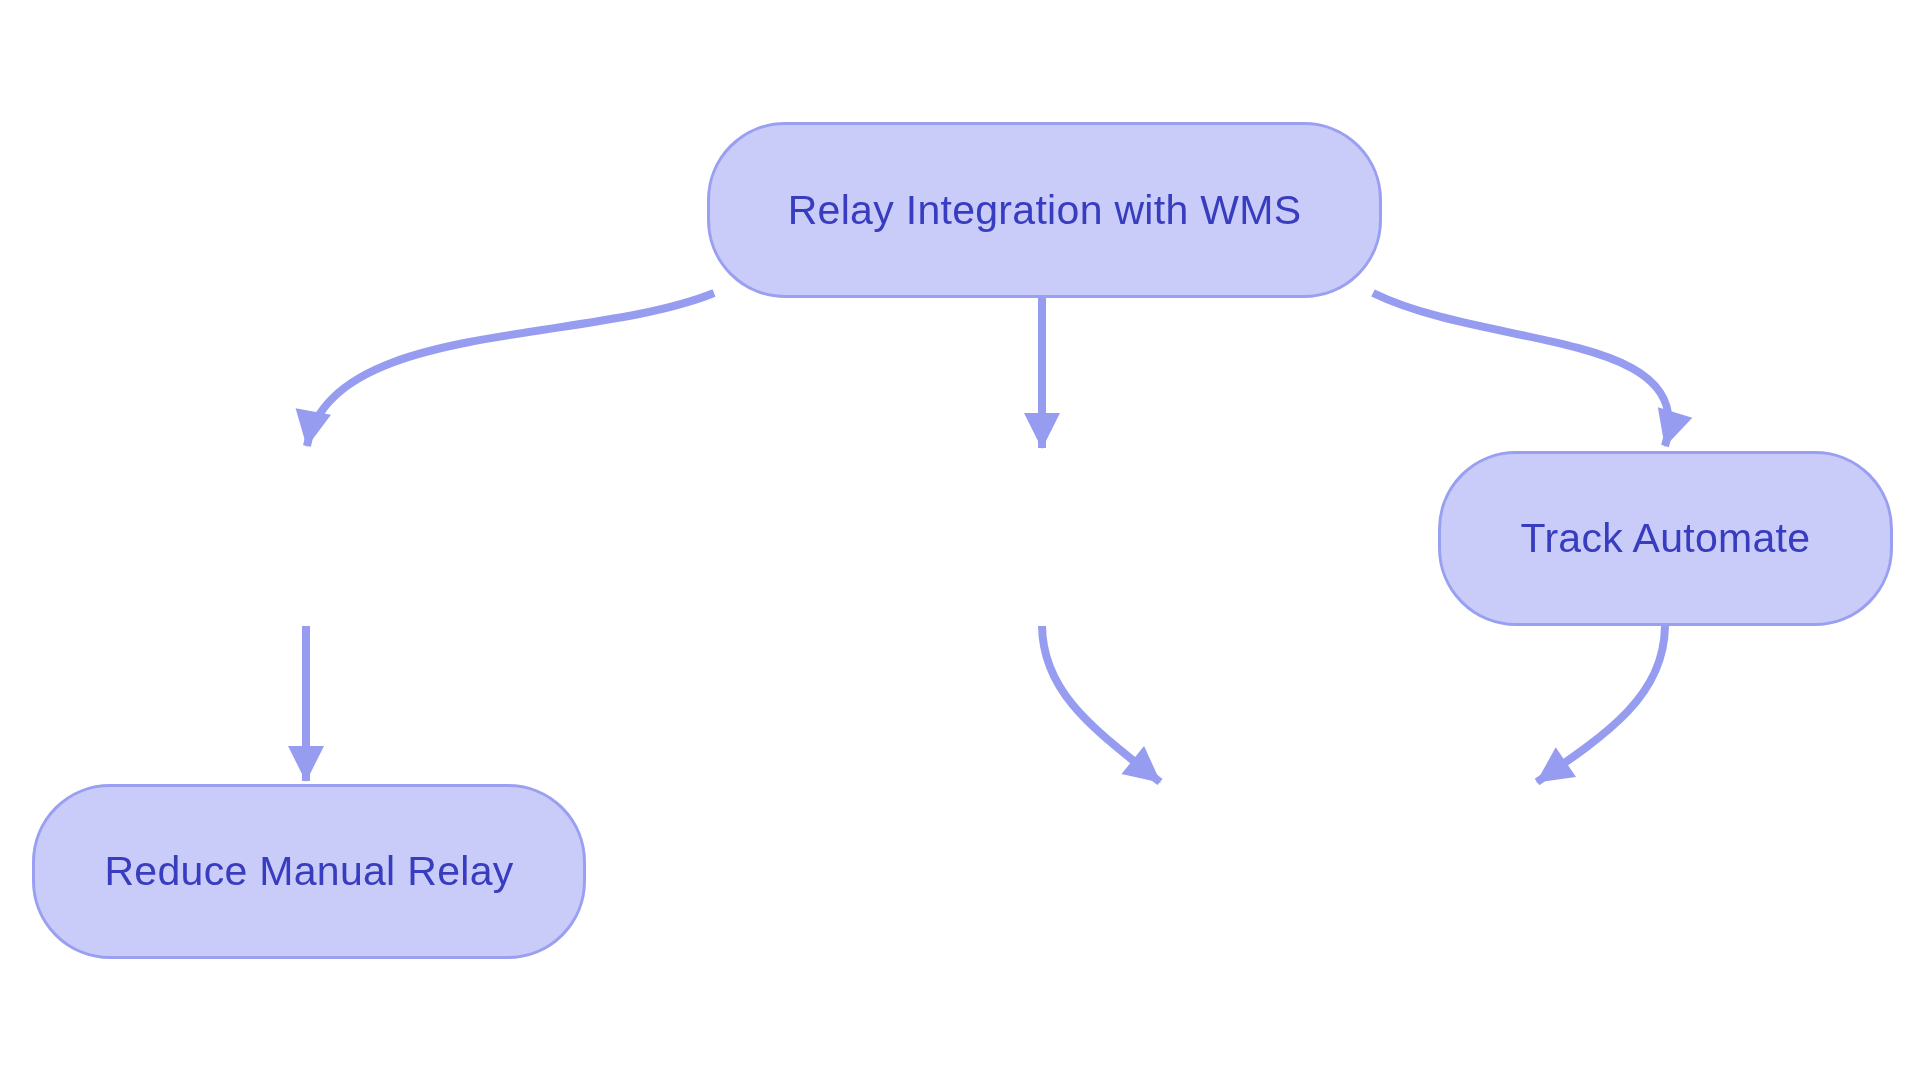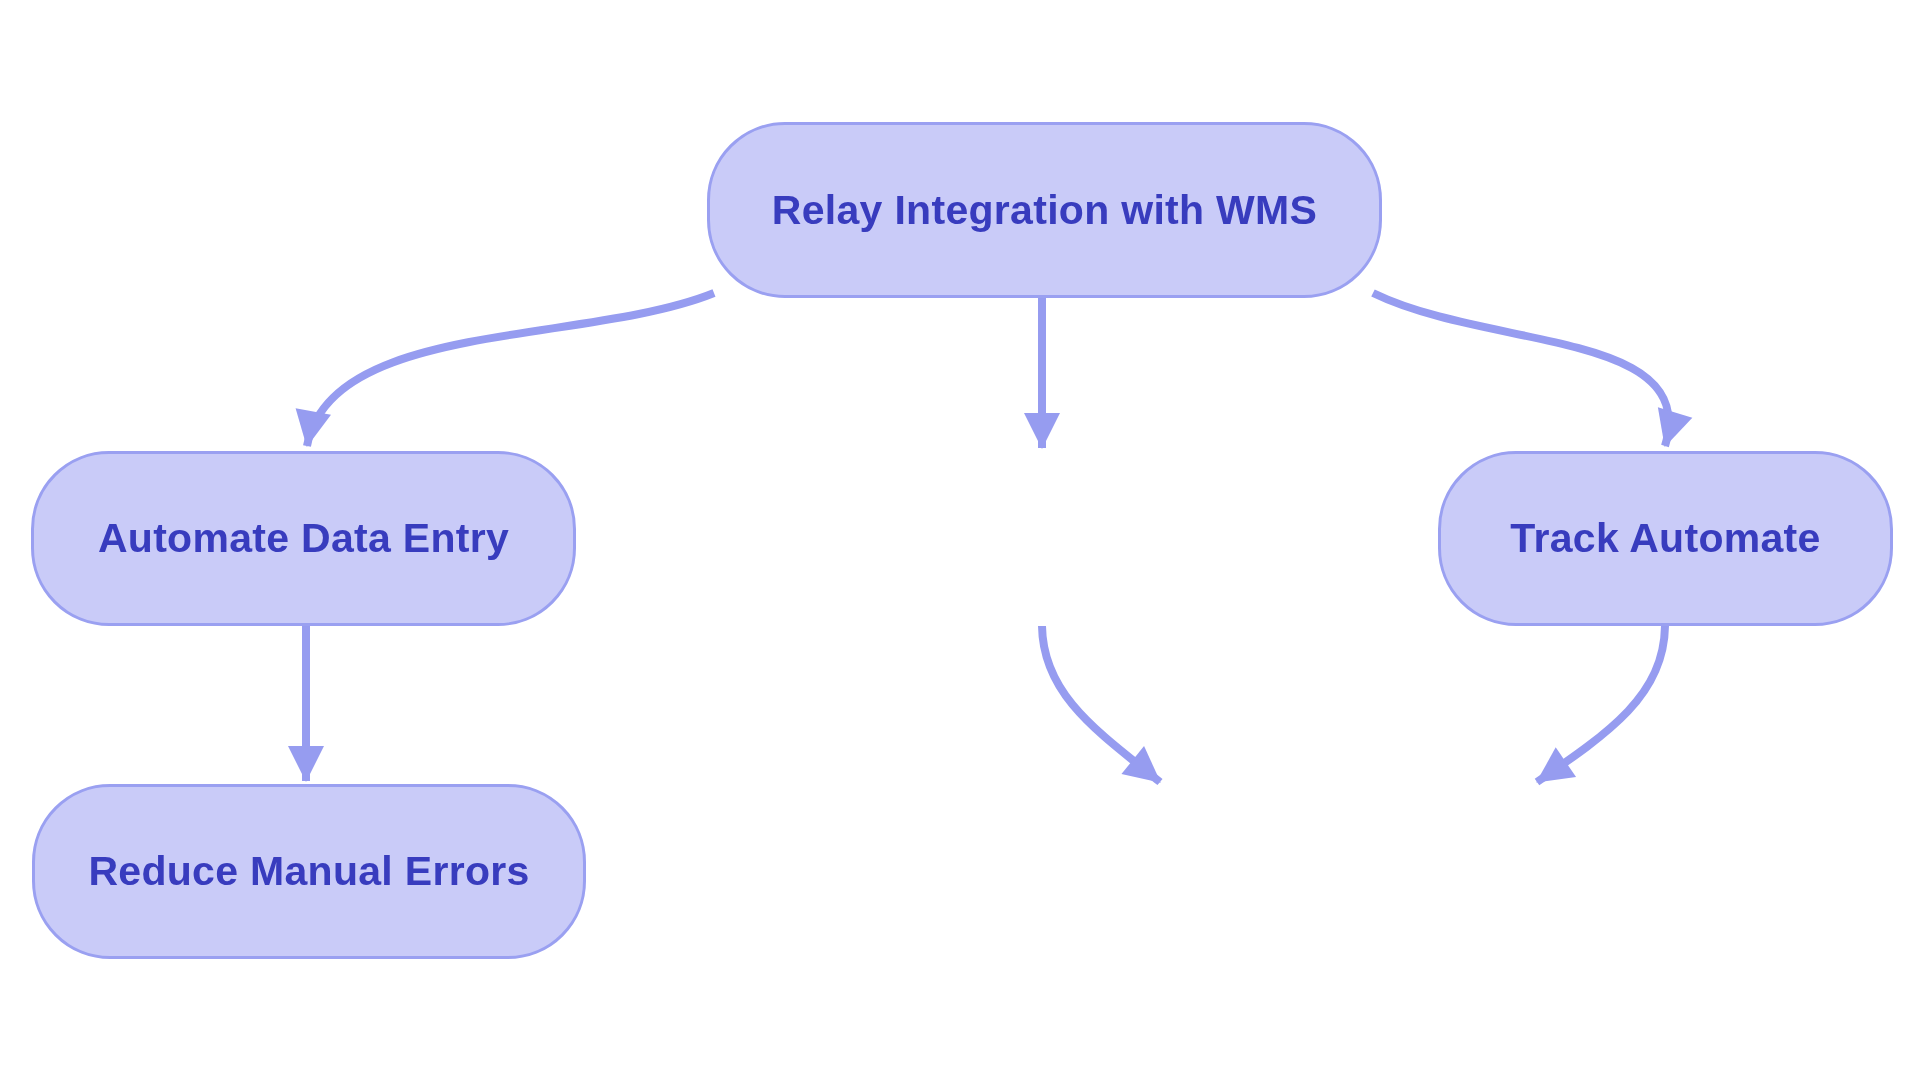--- a/index.html
+++ b/index.html
@@ -38,21 +38,21 @@
     border: 3px solid var(--node-border, #9aa0f1);
     border-radius: 78px;
     display: flex;
     align-items: center;
     justify-content: center;
     text-align: center;
   }
   .node-label {
     color: var(--text-color, #383cbe);
     font-size: 41px;
-    font-weight: 700;
+    font-weight: 400;
     letter-spacing: 0.3px;
     white-space: nowrap;
     user-select: none;
   }
   
   #node-relay    { left: 707px;  top: 122px; width: 675px; height: 176px; }
   #node-automate { left: 31px;   top: 451px; width: 545px; height: 175px; }
   #node-manage   { left: 803px;  top: 451px; width: 482px; height: 175px; }
   #node-track    { left: 1438px; top: 451px; width: 455px; height: 175px; }
   #node-reduce   { left: 32px;   top: 784px; width: 554px; height: 175px; }
@@ -74,27 +74,24 @@
     <path class="edge" d="M 1373,293 C 1490,350 1700,330 1665,446" marker-end="url(#arrow)"></path>
     <path class="edge" d="M 306,626 L 306,781" marker-end="url(#arrow)"></path>
     <path class="edge" d="M 1042,626 C 1043,695 1098,732 1160,782" marker-end="url(#arrow)"></path>
     <path class="edge" d="M 1665,626 C 1664,695 1610,732 1537,782" marker-end="url(#arrow)"></path>
   </svg>
 
   <div class="node" id="node-relay">
     <span class="node-label">Relay Integration with WMS</span>
   </div>
 
-  <div class="node" id="node-automate">
-    <span class="node-label">Automate Data Entry</span>
-  </div>
 
 
   <div class="node" id="node-track">
     <span class="node-label">Track Automate</span>
   </div>
 
   <div class="node" id="node-reduce">
-    <span class="node-label">Reduce Manual Errors</span>
+    <span class="node-label">Reduce Manual Relay</span>
   </div>
 
 
 </div>
 
 </body></html>

